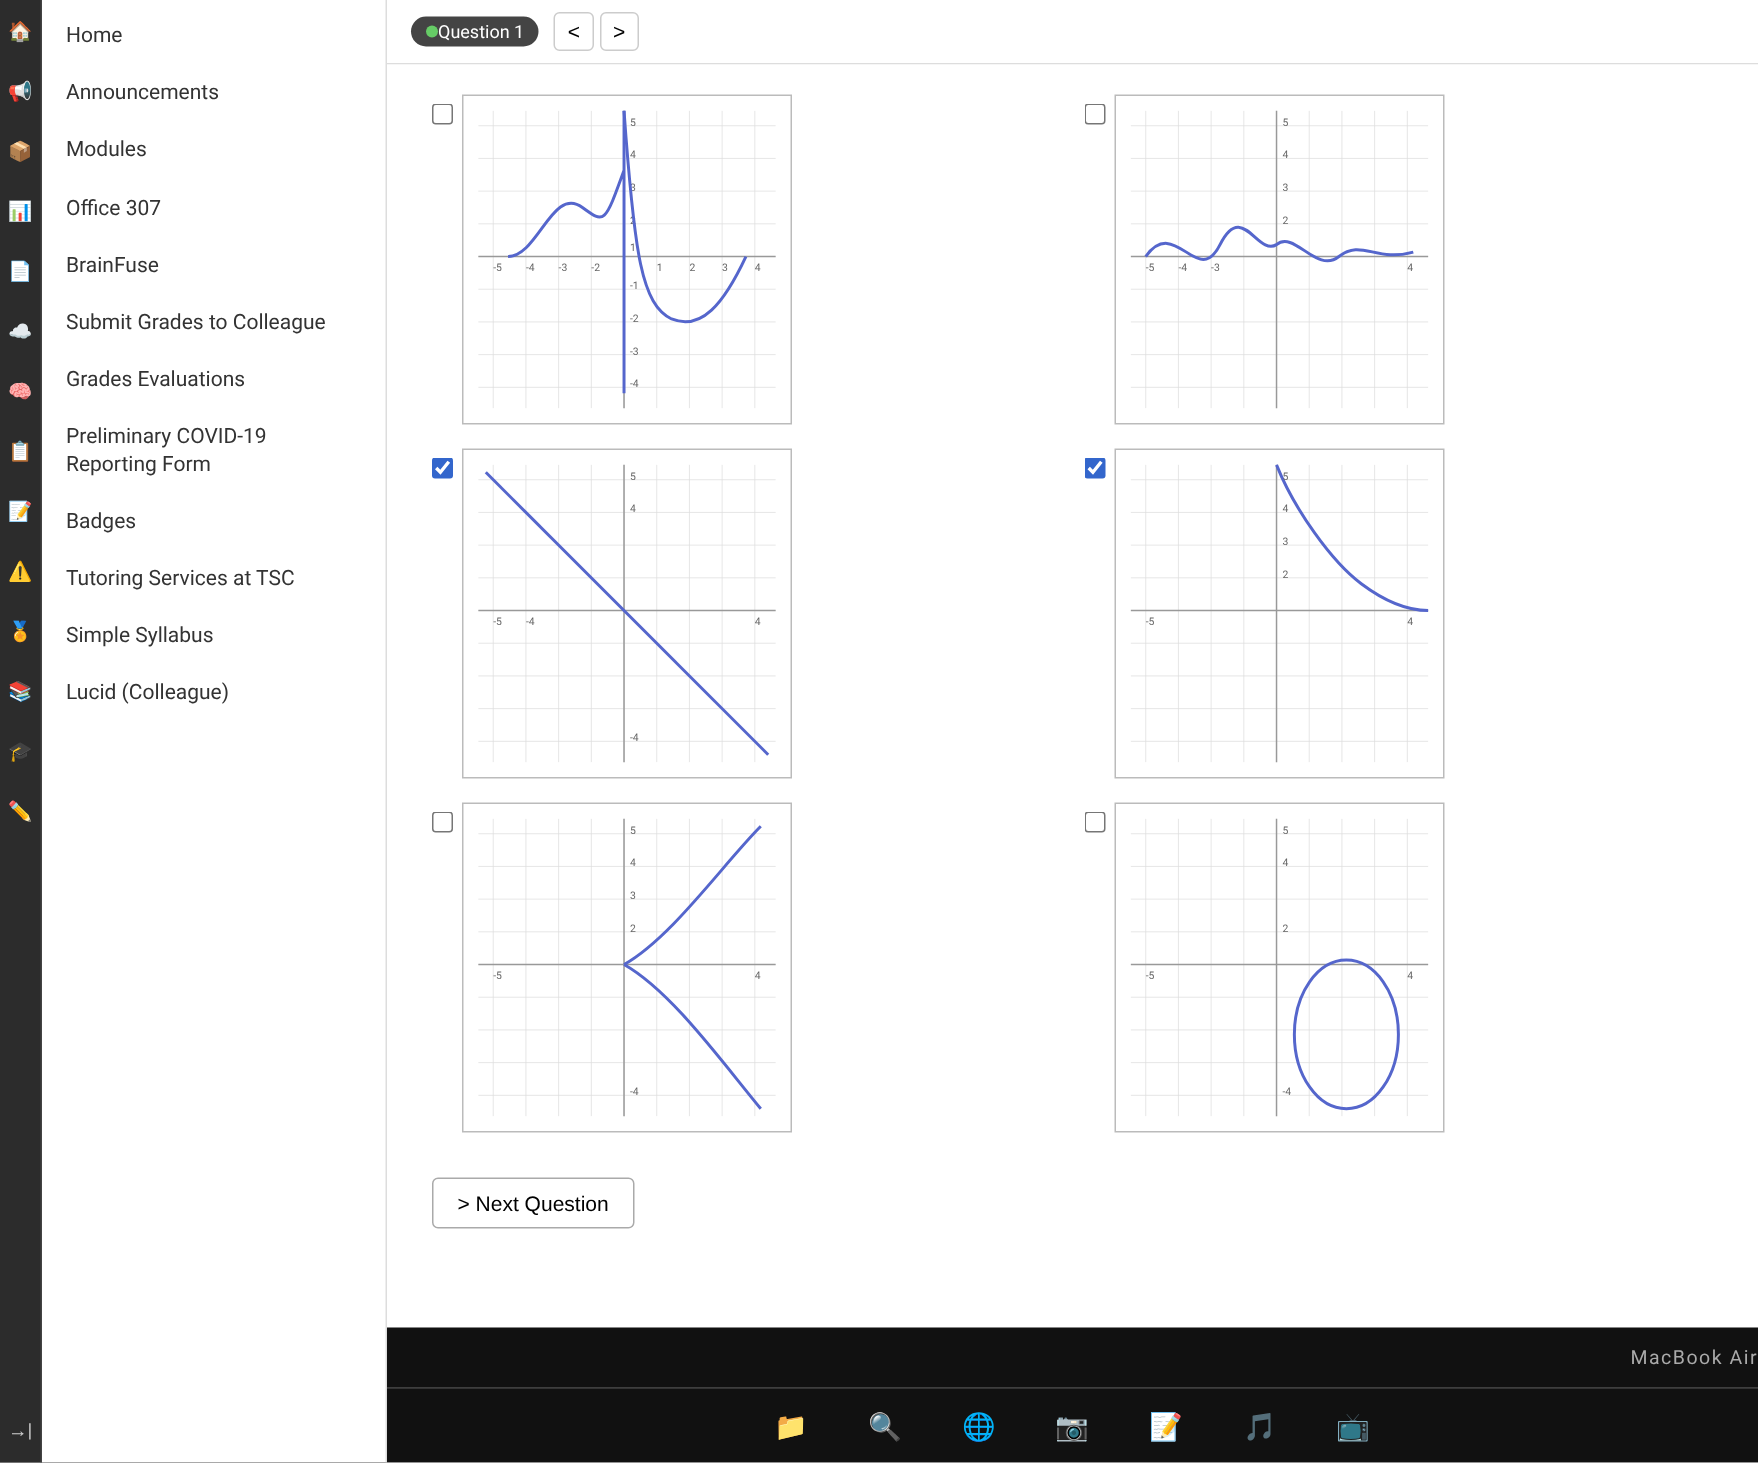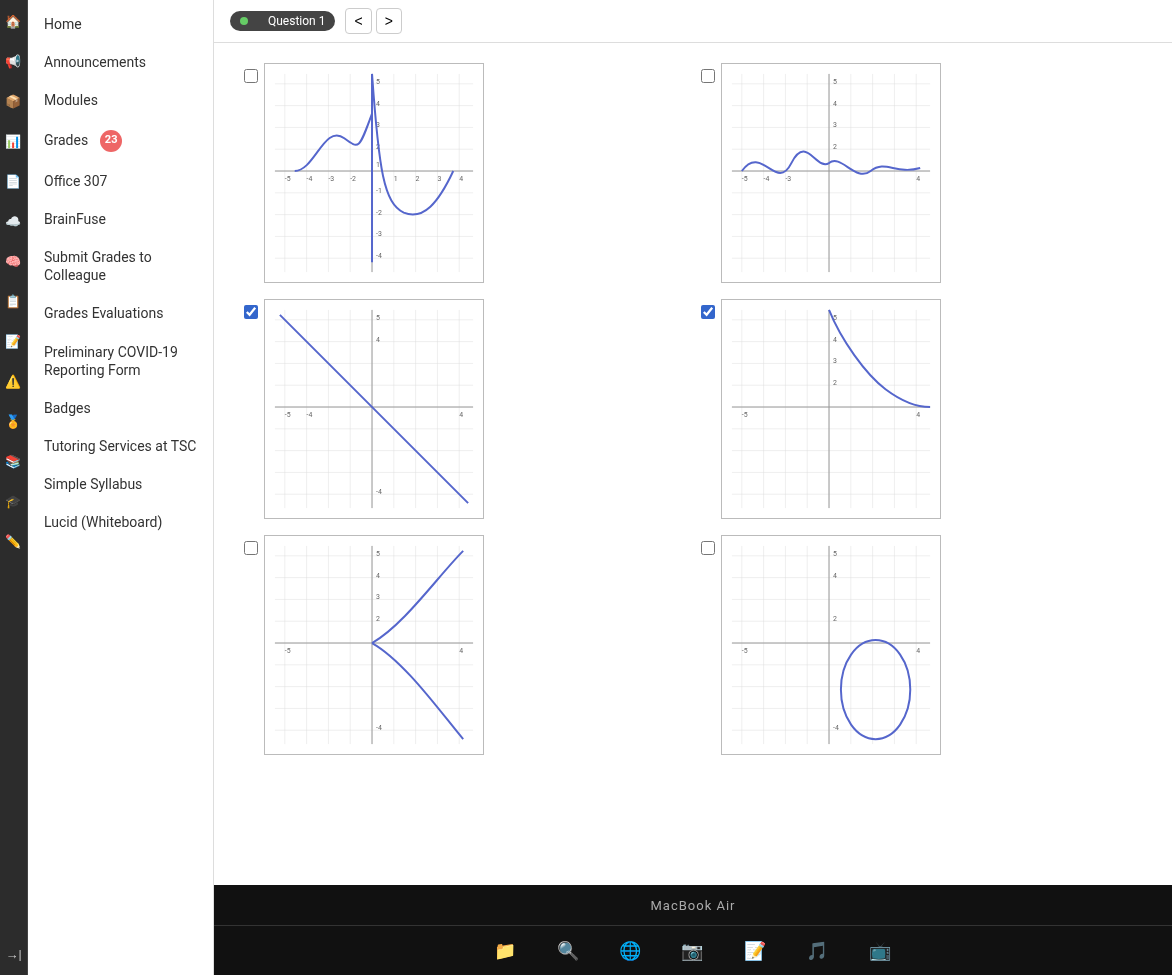--- a/index.html
+++ b/index.html
@@ -29,21 +29,21 @@
       display: flex;
       align-items: center;
       justify-content: center;
       color: #ccc;
       font-size: 13px;
       cursor: pointer;
     }
 
     
     .sidebar {
-      width: 186px;
+      width: 230px;
       background: #fff;
       border-right: 1px solid #ddd;
       display: flex;
       flex-direction: column;
       padding-top: 5px;
       overflow-y: auto;
     }
     .sidebar-item {
       padding: 10px 16px;
       font-size: 14px;
@@ -88,21 +88,21 @@
       gap: 10px;
     }
     .toolbar .question-pill {
       background: #444;
       color: #fff;
       border-radius: 12px;
       padding: 3px 10px;
       font-size: 12px;
       display: flex;
       align-items: center;
-      gap: 20px;
+      gap: 0;
     }
     .toolbar .dot {
       width: 8px;
       height: 8px;
       background: #66cc66;
       border-radius: 50%;
       display: inline-block;
     }
     .toolbar-nav {
       display: flex;
@@ -248,24 +248,20 @@
   <div class="sidebar-item">
     <span>Home</span>
   </div>
   <div class="sidebar-item">
     <span>Announcements</span>
   </div>
   <div class="sidebar-item">
     <span>Modules</span>
   </div>
   <div class="sidebar-item">
-    <span>Grades</span>
-    <span class="badge">23</span>
-  </div>
-  <div class="sidebar-item">
     <span>Office 307</span>
   </div>
   <div class="sidebar-item">
     <span>BrainFuse</span>
   </div>
   <div class="sidebar-item">
     <span>Submit Grades to Colleague</span>
   </div>
   <div class="sidebar-item">
     <span>Grades Evaluations</span>
@@ -276,21 +272,21 @@
   <div class="sidebar-item">
     <span>Badges</span>
   </div>
   <div class="sidebar-item">
     <span>Tutoring Services at TSC</span>
   </div>
   <div class="sidebar-item">
     <span>Simple Syllabus</span>
   </div>
   <div class="sidebar-item">
-    <span>Lucid (Whiteboard)</span>
+    <span>Lucid (Colleague)</span>
   </div>
 </div>
 
 <div class="main-content">
 
   <div class="toolbar">
     <div class="question-pill">
       <span class="dot"></span>
       <span>Question 1</span>
     </div>
@@ -536,24 +532,25 @@
             <text x="20" y="118" class="axis-label">-5</text>
             <text x="196" y="118" class="axis-label">4</text>
             <text x="112" y="196" class="axis-label">-4</text>
           </svg>
         </div>
       </div>
 
     </div>
 
     
-
-  </div>
-
-  <div style="background:#111; height: 40px; display:flex; align-items:center; justify-content:center;">
+    <button class="next-btn">&gt; Next Question</button>
+
+  </div>
+
+  <div style="background:#111; height: 40px; display:flex; align-items:center; justify-content:flex-end;">
     <span style="color:#aaa; font-size:13px; letter-spacing:1px;">MacBook Air</span>
   </div>
 
   <div class="taskbar">
     <div class="taskbar-item">
       <span class="taskbar-icon">📁</span>
     </div>
     <div class="taskbar-item">
       <span class="taskbar-icon">🔍</span>
     </div>

